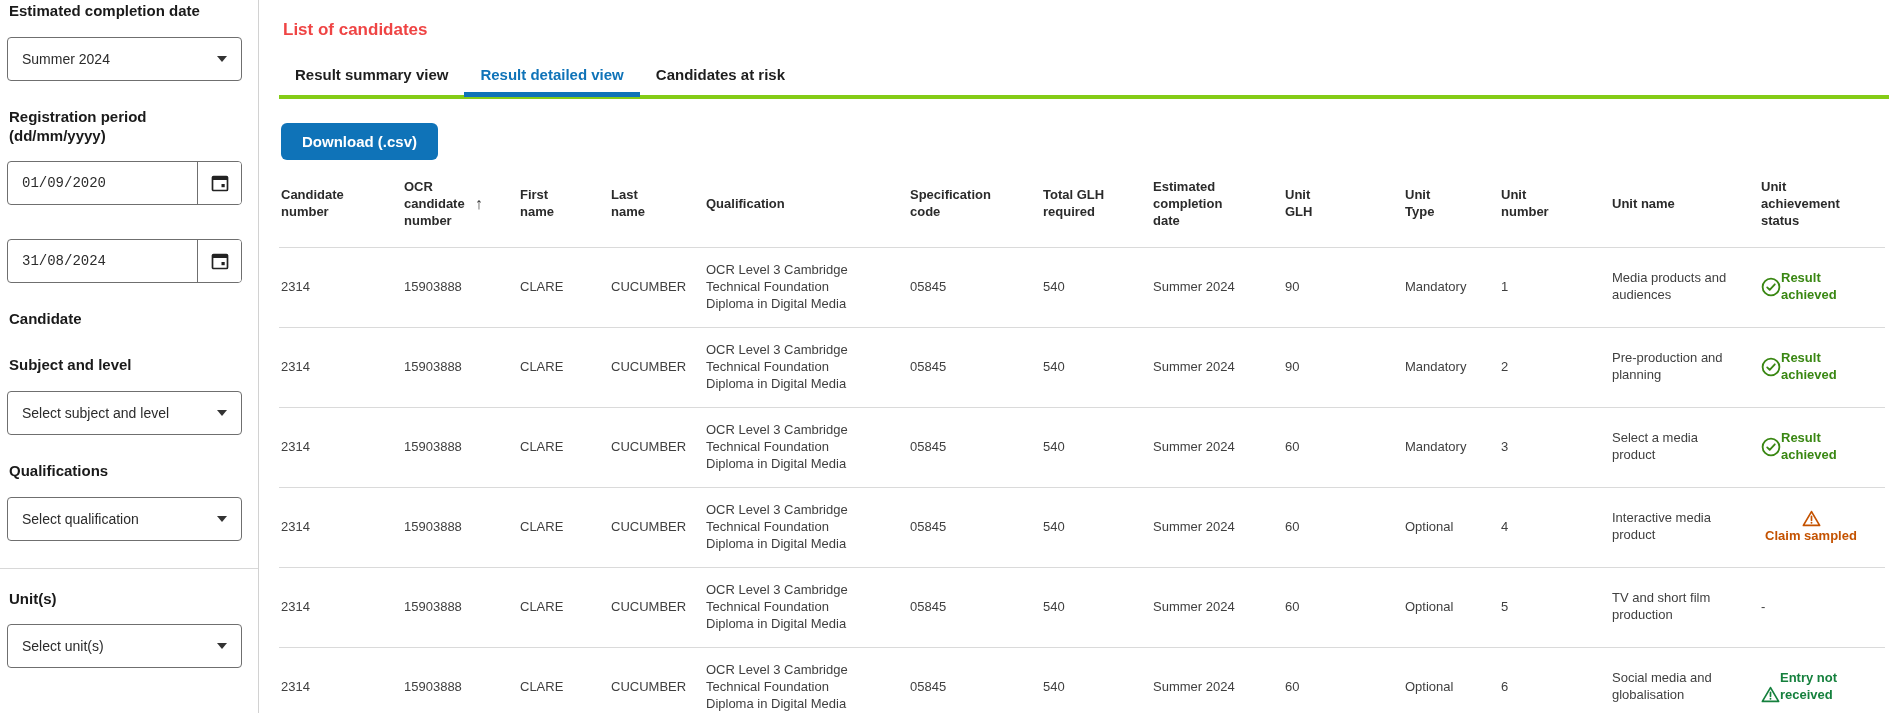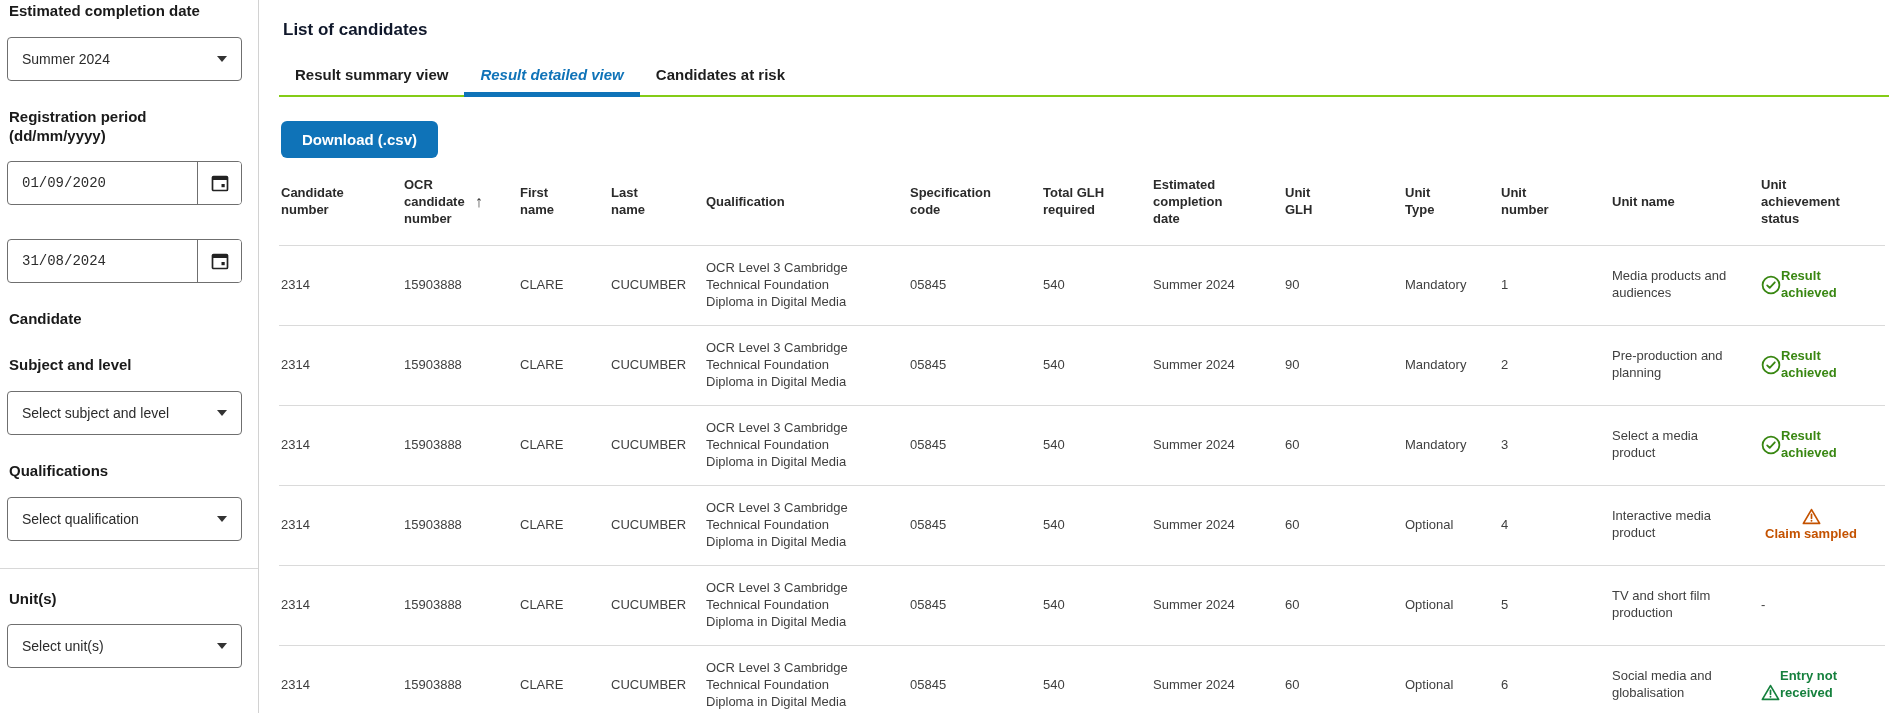--- a/index.html
+++ b/index.html
@@ -21,24 +21,24 @@
   .control input{border:none;outline:none;flex:1;min-width:0;font-family:Liberation Mono, monospace;
     font-size:14px;color:#2b2b2b;padding:0 6px 0 14px;background:transparent;}
   .control.search-box input{font-size:13px;}
   .icon-seg{width:44px;min-width:44px;align-self:stretch;display:flex;align-items:center;justify-content:center;
     border-left:1px solid #6f6f6f;background:#fff;cursor:pointer;border:none;border-left:1px solid #6f6f6f;padding:0;}
   .icon-btn{background:none;border:none;padding:2px 8px 2px 2px;display:flex;align-items:center;cursor:pointer;}
   .sidebar-divider{border:none;border-top:1px solid #d8d8d8;margin:14px -16px 21px -7px;}
 
   
   .main{flex:1;box-sizing:border-box;padding:14px 0 0 20px;overflow:hidden;}
-  .page-title{font-size:17px;font-weight:700;color:#0f172a;margin:6px 0 0 4px;}
-  .tabbar{display:flex;margin-top:26px;border-bottom:2px solid #84cc16;}
+  .page-title{font-size:17px;font-weight:700;color:#ef4444;margin:6px 0 0 4px;}
+  .tabbar{display:flex;margin-top:26px;border-bottom:4px solid #84cc16;}
   .tab{font-size:15px;font-weight:700;color:#1e1e1e;padding:0 16px 12px 16px;cursor:pointer;white-space:nowrap;}
-  .tab.active{color:var(--accent);border-bottom:5px solid var(--accent);padding-bottom:1px;margin-bottom:-2px;font-style:italic;}
+  .tab.active{color:var(--accent);border-bottom:5px solid var(--accent);padding-bottom:1px;margin-bottom:-2px;}
   .download-btn{margin-top:24px;margin-left:2px;background:var(--accent);color:#fff;font-family:inherit;
     font-weight:700;font-size:15px;border:none;border-radius:6px;padding:10px 21px;cursor:pointer;display:inline-block;}
 
   
   table.results{border-collapse:collapse;table-layout:fixed;width:1606px;margin-top:2px;}
   table.results th{font-size:13px;font-weight:700;color:#2b2b2b;text-align:left;vertical-align:middle;
     padding:17px 20px 17px 2px;border-bottom:1px solid #dadada;line-height:1.3;}
   .th-inner{display:flex;align-items:center;gap:10px;}
   .th-label{white-space:pre-line;}
   .sort-icon{font-size:16px;color:#3c3c3c;font-weight:400;}

